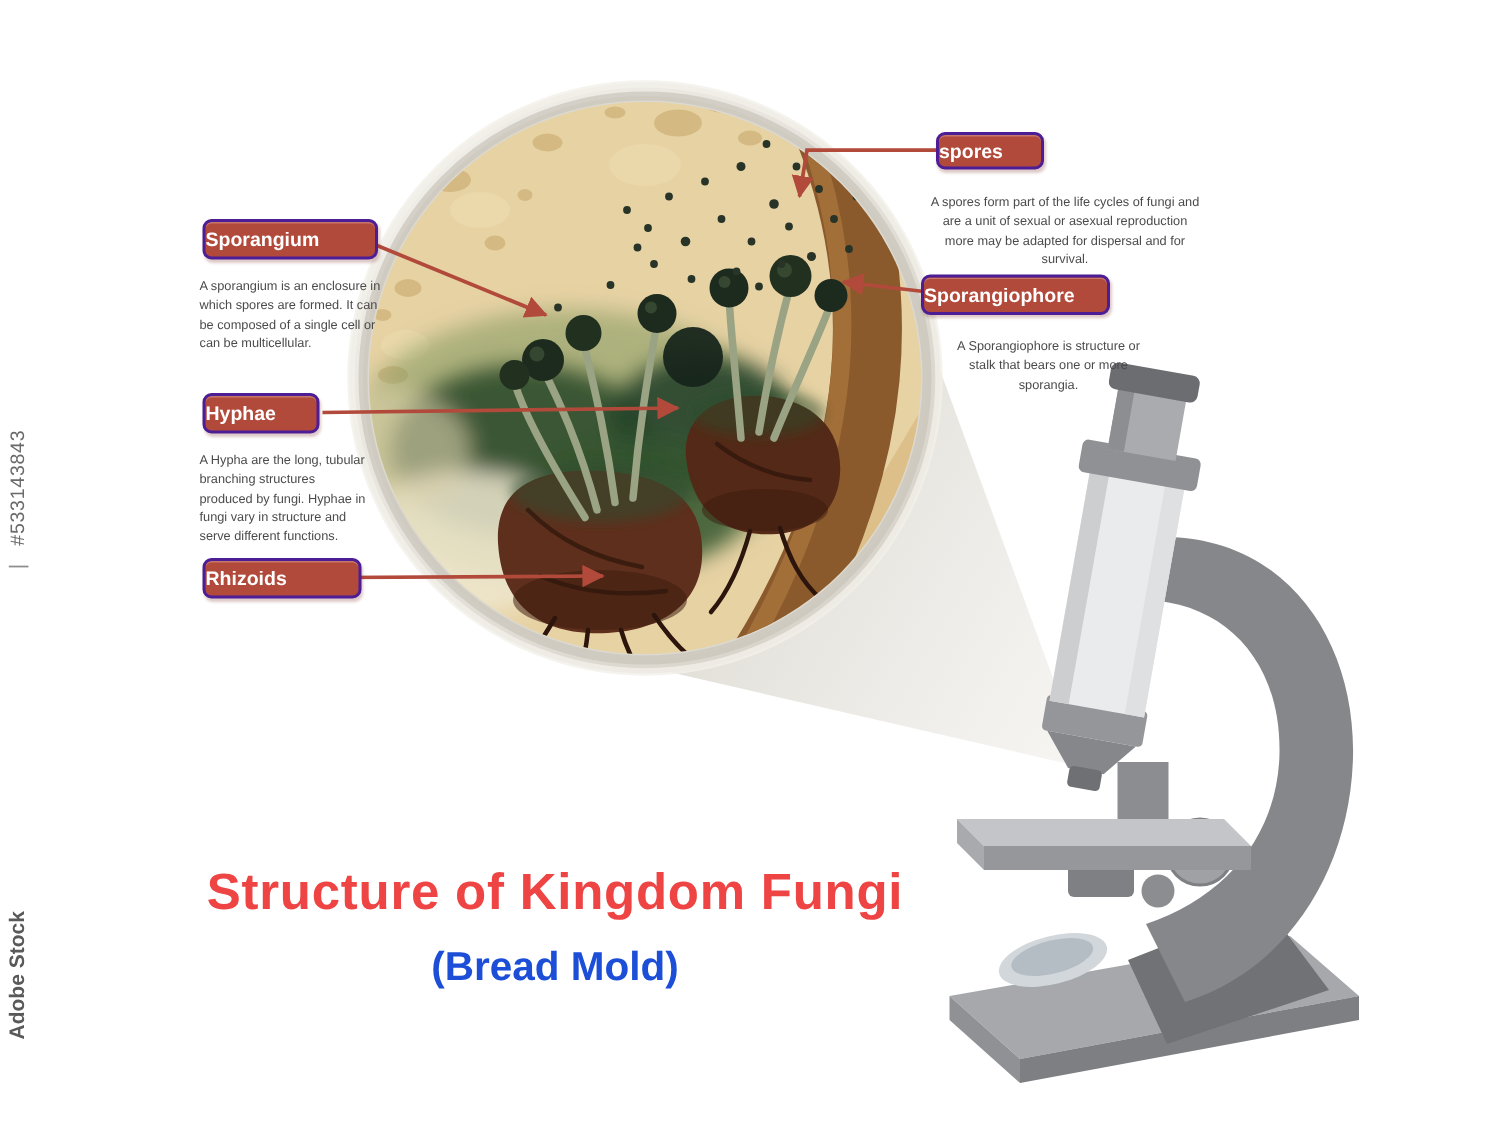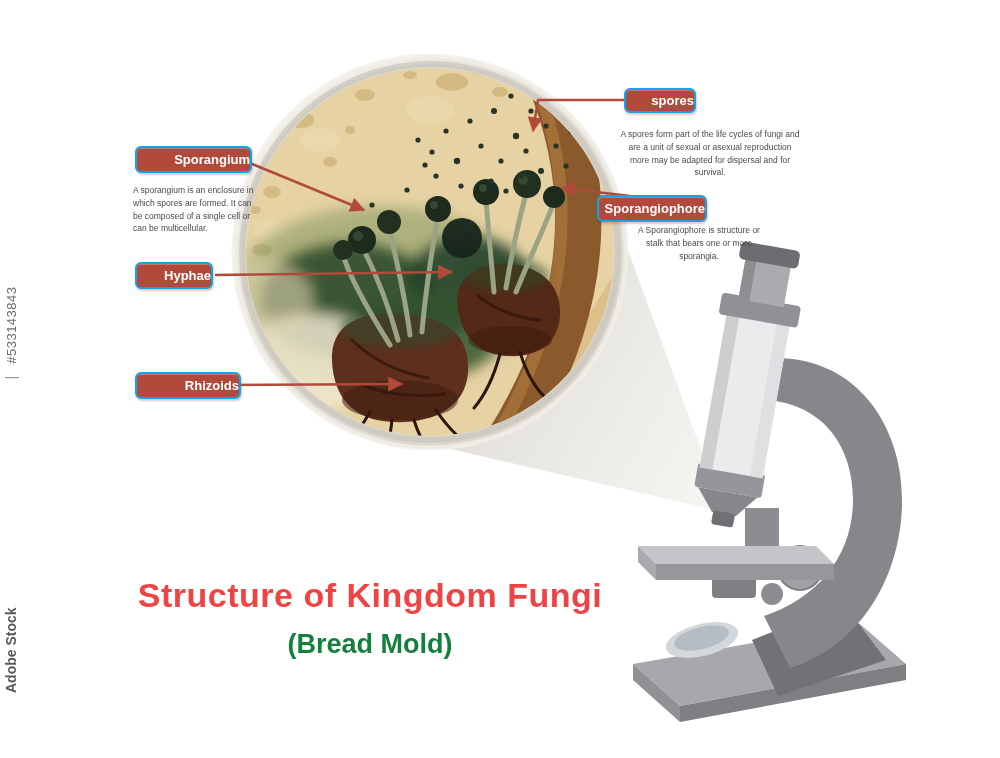--- a/index.html
+++ b/index.html
@@ -3,39 +3,39 @@
 <meta charset="utf-8">
 <style>
   * { margin:0; padding:0; box-sizing:border-box; }
   html,body { background:#ffffff; }
   body { font-family:"Liberation Sans", sans-serif; }
   .page { position:relative; width:1000px; height:758px; background:#ffffff; overflow:hidden; }
   .art { position:absolute; left:0; top:0; z-index:1; }
 
   .label-box {
     position:absolute; height:27px; z-index:3;
-    background:#b24a3b; border:2px solid #0ea5e9; border-radius:6px;
+    background:#b24a3b; border:2px solid #4c1d95; border-radius:6px;
     color:#ffffff; font-weight:bold; font-size:13px;
-    display:flex; align-items:center; justify-content:flex-end;
+    display:flex; align-items:center; justify-content:flex-start;
     box-shadow: inset 0 1px 0 rgba(255,255,255,0.25), 1px 2px 2px rgba(120,40,30,0.25);
     white-space:nowrap;
   }
   .desc {
     position:absolute; z-index:3;
     font-size:8.5px; line-height:1.5; color:#4a4a4a;
   }
   .desc.center { text-align:center; }
 
   .title-main {
     position:absolute; left:98px; top:576px; width:544px; z-index:3;
     text-align:center; font-size:34px; font-weight:bold; color:#ef4444; letter-spacing:0.5px;
   }
   .title-sub {
     position:absolute; left:98px; top:629px; width:544px; z-index:3;
-    text-align:center; font-size:27px; font-weight:bold; color:#15803d;
+    text-align:center; font-size:27px; font-weight:bold; color:#1d4ed8;
   }
 
   .watermark {
     position:absolute; left:3px; top:753px; z-index:4;
     transform:rotate(-90deg); transform-origin:0 0;
     width:748px; display:flex; align-items:center;
     font-size:13px; color:#6a6a6a;
   }
   .wm-brand { margin-left:60px; font-size:14px; font-weight:bold; color:#595959; }
   .wm-sep { margin-left:228px; margin-right:12px; color:#8d8d8d; font-size:14px; }
@@ -256,31 +256,32 @@
   </svg>
 
   <div class="label-box" style="left:135px; top:146px; width:117px;">
     <span>Sporangium</span>
   </div>
   <div class="desc" style="left:133px; top:184px; width:128px;">A sporangium is an enclosure in which spores are formed. It can be composed of a single cell or can be multicellular.</div>
 
   <div class="label-box" style="left:135px; top:262px; width:78px;">
     <span>Hyphae</span>
   </div>
+  <div class="desc" style="left:133px; top:300px; width:112px;">A Hypha are the long, tubular branching structures produced by fungi.  Hyphae in fungi vary in structure and serve different functions.</div>
 
   <div class="label-box" style="left:135px; top:372px; width:106px;">
     <span>Rhizoids</span>
   </div>
 
   <div class="label-box" style="left:624px; top:88px; width:72px; height:25px;">
     <span>spores</span>
   </div>
   <div class="desc center" style="left:618px; top:128px; width:184px;">A spores form part of the life cycles of fungi and are a unit of sexual or asexual reproduction more may be adapted for dispersal and for survival.</div>
 
-  <div class="label-box" style="left:597px; top:183px; width:110px;margin-top:12px;">
+  <div class="label-box" style="left:614px; top:183px; width:126px;">
     <span>Sporangiophore</span>
   </div>
   <div class="desc center" style="left:636px; top:224px; width:126px;">A Sporangiophore is structure or stalk that bears one or more sporangia.</div>
 
   <div class="title-main">Structure of Kingdom Fungi</div>
   <div class="title-sub">(Bread Mold)</div>
 
   <div class="watermark">
     <span class="wm-brand">Adobe Stock</span>
     <span class="wm-sep">|</span>

